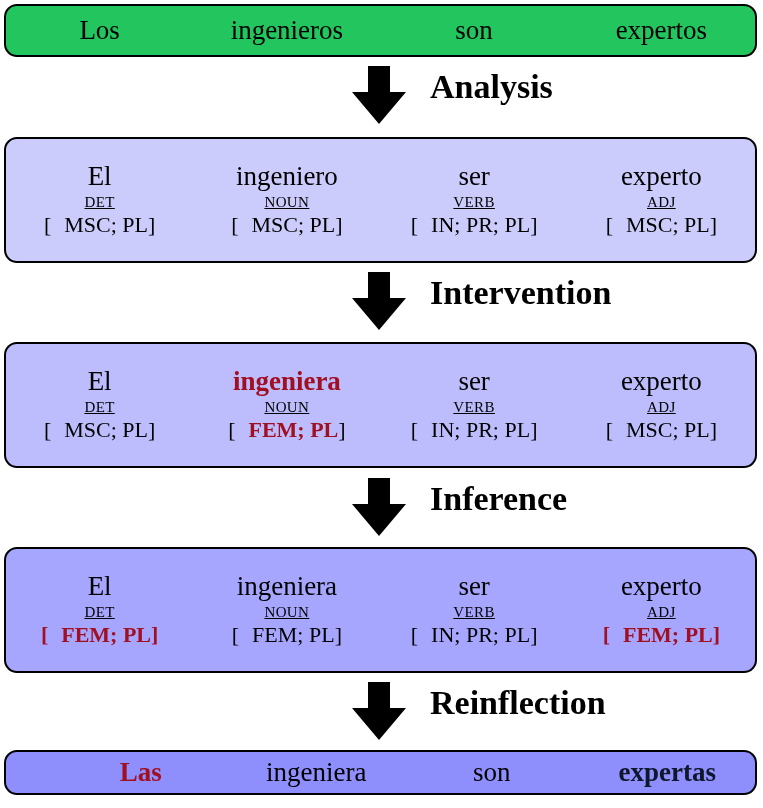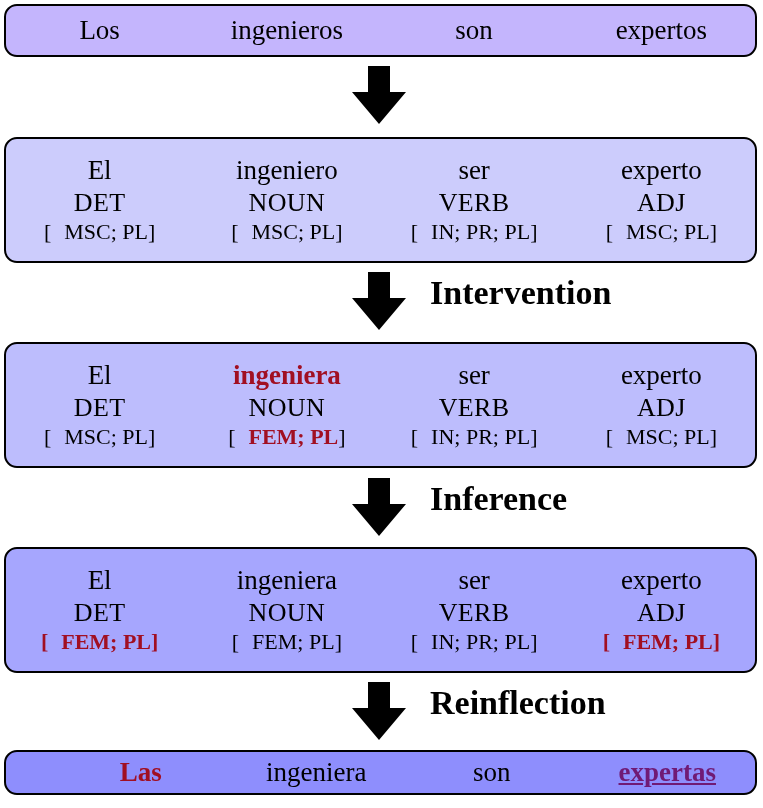--- a/index.html
+++ b/index.html
@@ -48,26 +48,27 @@
     line-height: 1.18;
     color: #000000;
     white-space: nowrap;
   }
   .surface.hl {
     color: #A10F22;
     font-weight: bold;
   }
 
   .pos {
-    font-size: 26px;
+    font-size: 15px;
     line-height: 1.2;
     color: #000000;
     letter-spacing: 0.4px;
     white-space: nowrap;
     font-variant: normal;
+    text-decoration: underline;
   }
 
   .feats {
     font-size: 22px;
     line-height: 1.25;
     color: #000000;
     white-space: nowrap;
   }
   .feats .brk { color: #000000; }
   .feats .inner { color: #000000; margin-left: 13px; }
@@ -105,41 +106,42 @@
     color: #000000;
     white-space: nowrap;
     letter-spacing: 0px;
   }
 </style>
 </head>
 <body style="background: rgb(255, 255, 255);">
 
 <div class="stage">
 
-  <div class="box single" style="top: 4px; height: 53px; background: #c4b5fd;">
+  <div class="box single" style="top: 4px; height: 53px; background: #22c55e;">
     <div class="col">
       <div class="surface">Los</div>
     </div>
     <div class="col">
       <div class="surface">ingenieros</div>
     </div>
     <div class="col">
       <div class="surface">son</div>
     </div>
     <div class="col">
       <div class="surface">expertos</div>
     </div>
   </div>
 
   <div class="arrowrow" style="top:64px;">
     <div class="arrow">
       <svg width="62" height="62" viewBox="0 0 62 62" aria-hidden="true">
         <polygon points="20,2 42,2 42,28 58,28 31,60 4,28 20,28" fill="#000000"></polygon>
       </svg>
     </div>
+    <div class="steplabel">Analysis</div>
   </div>
 
   <div class="box" style="top: 137px; height: 126px; padding: 8px 0px; background: rgb(204, 204, 252);">
     <div class="col">
       <div class="surface">El</div>
       <div class="pos">DET</div>
       <div class="feats">
         <span class="brk">[</span><span class="inner">MSC; PL</span><span class="brk">]</span>
       </div>
     </div>
@@ -259,17 +261,17 @@
     <div class="col">
       <div class="surface hl" style="color: rgb(161, 15, 34);">Las</div>
     </div>
     <div class="col">
       <div class="surface">ingeniera</div>
     </div>
     <div class="col">
       <div class="surface">son</div>
     </div>
     <div class="col">
-      <div class="surface hl" style="color: #701a75; text-decoration: underline;">expertas</div>
+      <div class="surface hl" style="color: #0f172a;">expertas</div>
     </div>
   </div>
 
 </div>
 
 </body></html>

